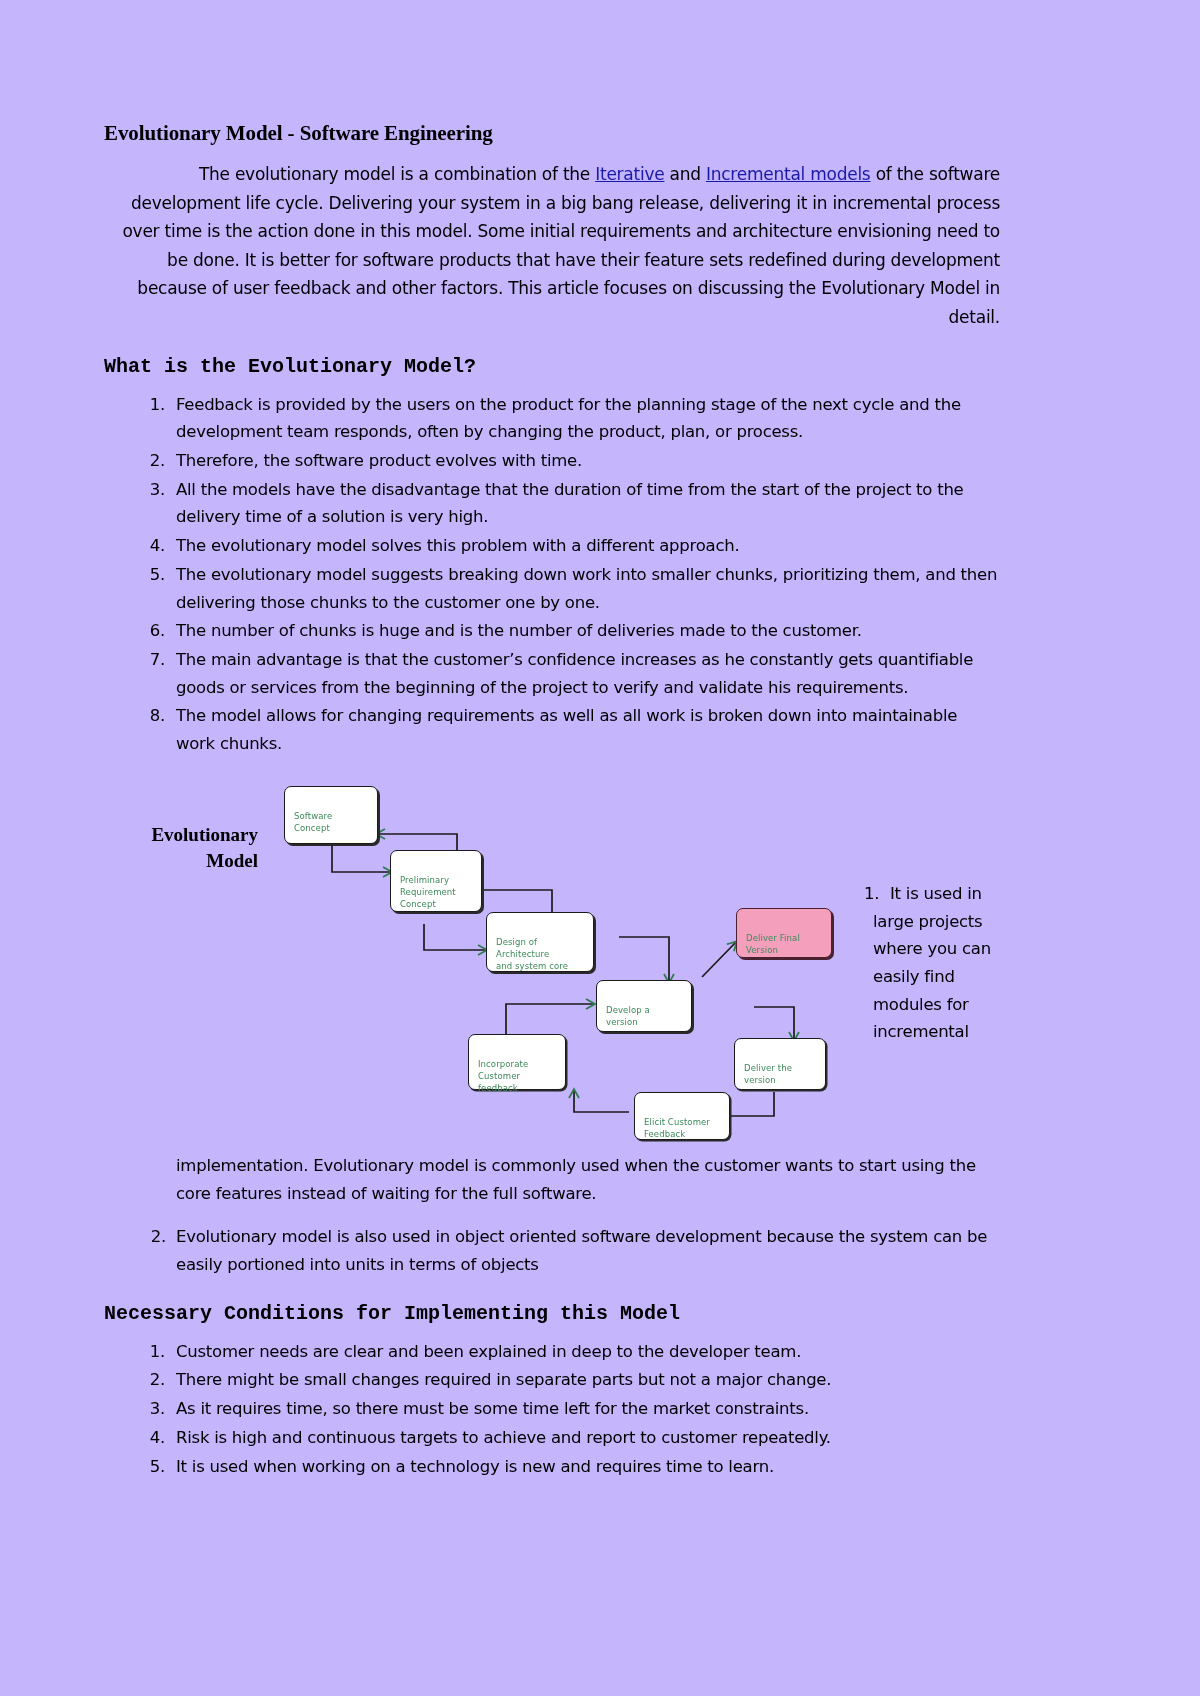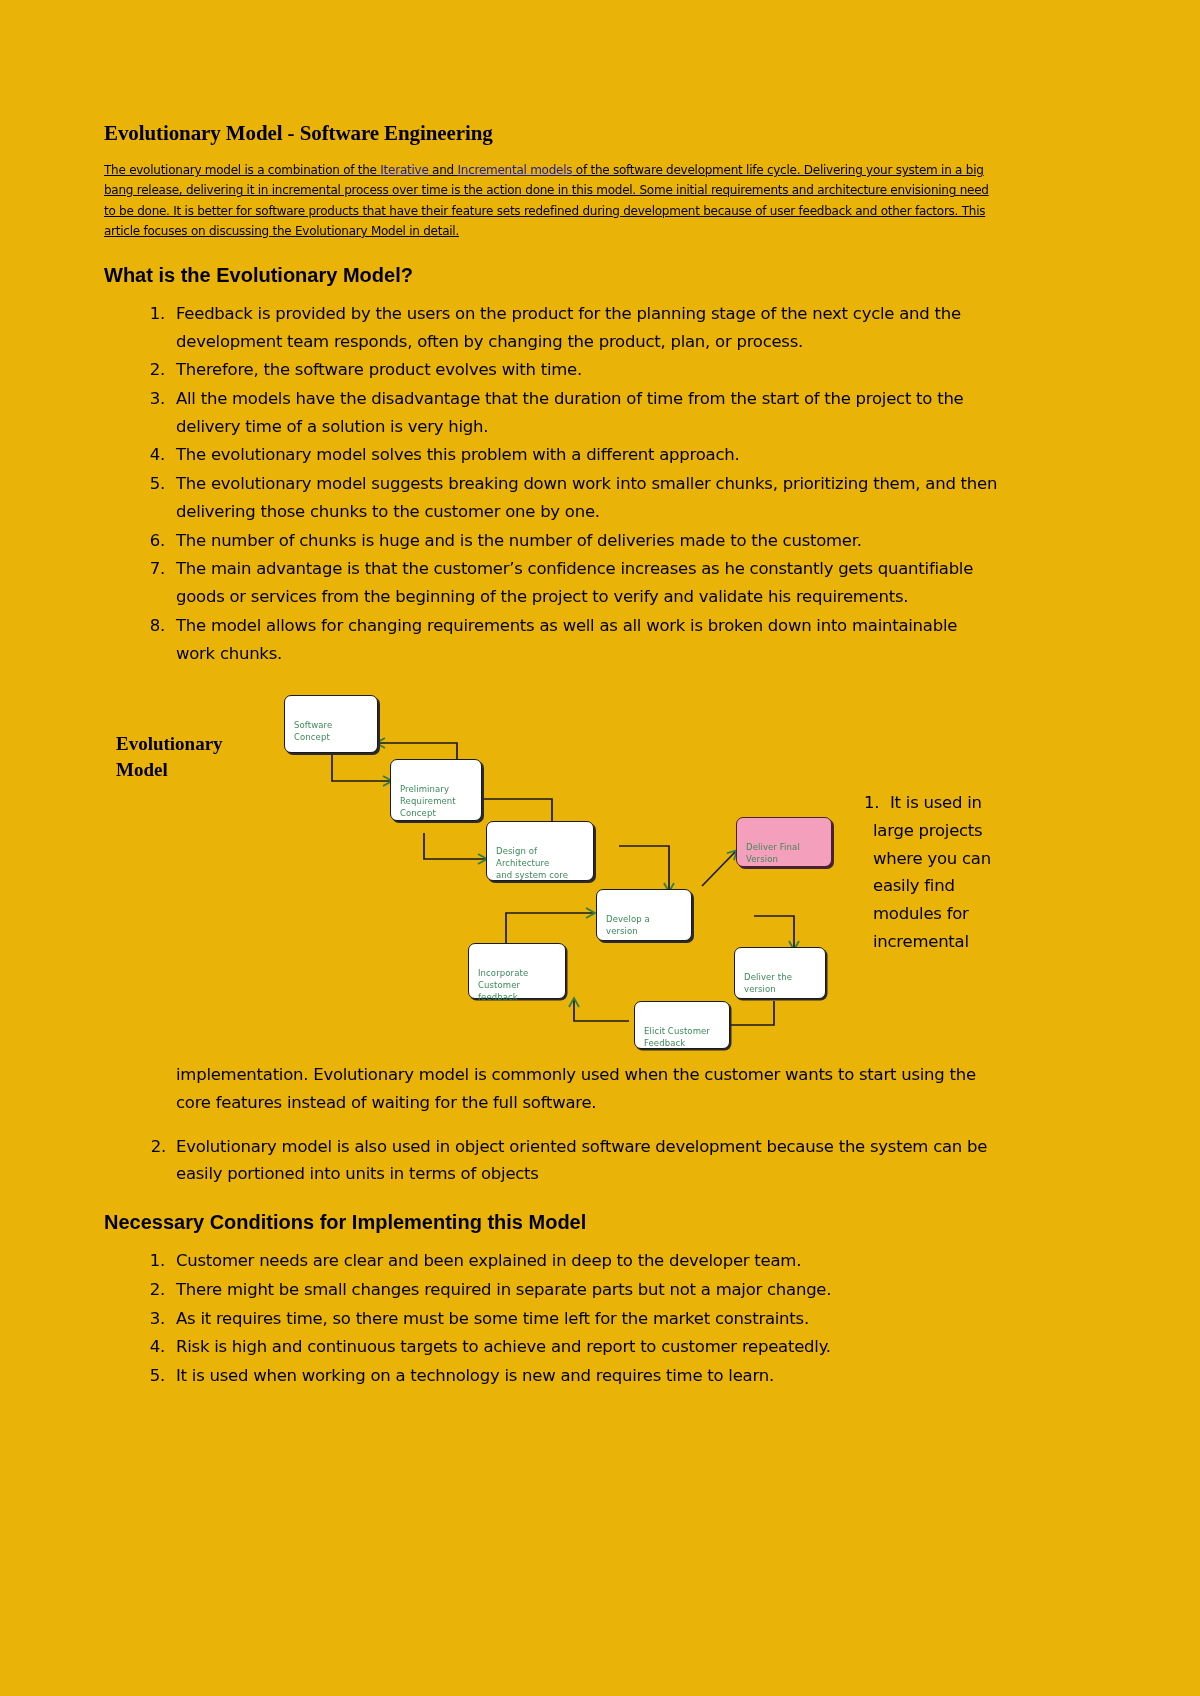--- a/index.html
+++ b/index.html
@@ -10,52 +10,51 @@
   }
   body {
     font-family: "Liberation Serif", serif;
     color: #000000;
   }
   .page {
     position: relative;
     width: 1200px;
     height: 1696px;
     margin: 0 auto;
-    background: #eab308;
+    background: #c4b5fd;
     overflow: hidden;
   }
   .content {
     position: absolute;
     left: 104px;
     top: 120px;
     width: 896px;
   }
   h1.doc-title {
     font-family: "Liberation Serif", serif;
     font-size: 21px;
     font-weight: bold;
     letter-spacing: -0.1px;
     margin: 0 0 14px 0;
     line-height: 1.25;
   }
   h2.doc-h2 {
-    font-family: Liberation Sans, sans-serif;
+    font-family: Liberation Mono, monospace;
     font-size: 20px;
     font-weight: bold;
     margin: 22px 0 12px 0;
     line-height: 1.25;
   }
   p.body-text {
     font-family: "DejaVu Sans", sans-serif;
-    font-size: 12px;
+    font-size: 17px;
     line-height: 1.68;
     margin: 0 0 4px 0;
-    text-align: left;
-    letter-spacing: -0.25px;
-    text-decoration: underline;
+    text-align: right;
+    letter-spacing: -0.25px;
   }
   a.doclink {
     color: #1a1aa8;
     text-decoration: underline;
   }
   ol.doc-list {
     font-family: "DejaVu Sans", sans-serif;
     font-size: 16.5px;
     line-height: 1.68;
     margin: 10px 0 0 0;
@@ -67,27 +66,28 @@
     padding-left: 6px;
   }
   
   .diagram-section {
     position: relative;
     height: 380px;
     margin-top: 14px;
   }
   .diagram-label {
     position: absolute;
-    left: 12px;
+    left: 4px;
     top: 50px;
     width: 150px;
     font-family: "Liberation Serif", serif;
     font-size: 19px;
     font-weight: bold;
     line-height: 1.35;
+    text-align: right;
   }
   .diagram-canvas {
     position: absolute;
     left: 170px;
     top: 0px;
     width: 580px;
     height: 370px;
   }
   .node {
     position: absolute;

